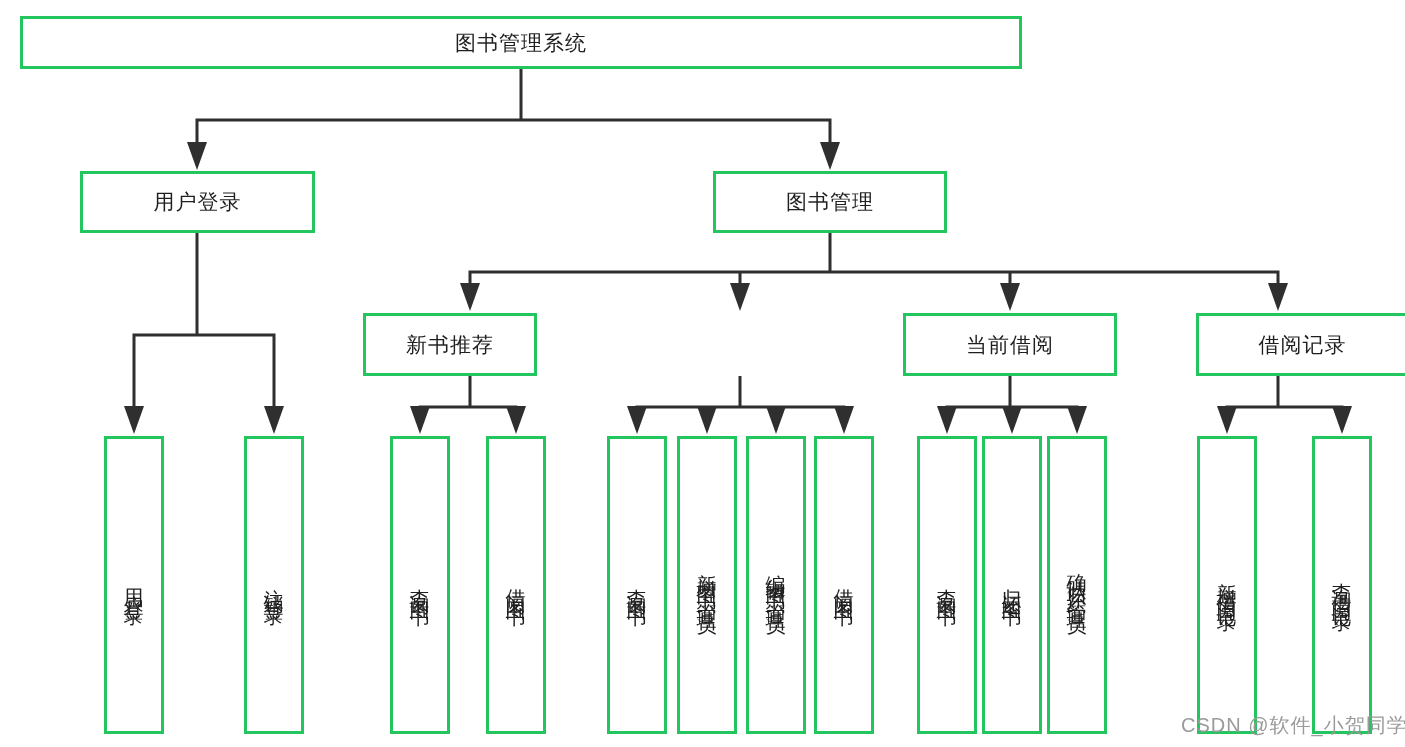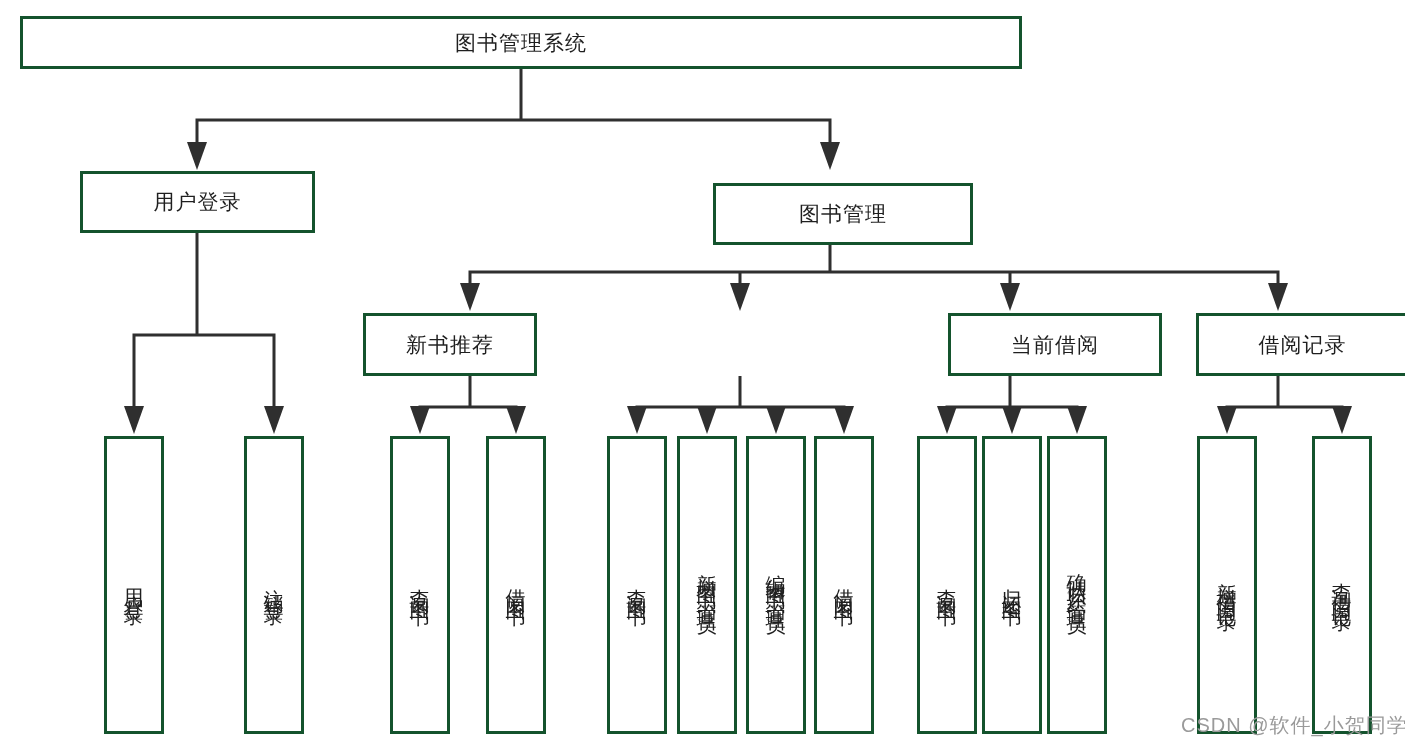--- a/index.html
+++ b/index.html
@@ -9,21 +9,21 @@
     position: relative;
     width: 1405px;
     height: 747px;
     background: #ffffff;
     overflow: hidden;
   }
   .connectors { position: absolute; left: 0; top: 0; z-index: 1; }
   .node {
     position: absolute;
     background: #ffffff;
-    border: 3px solid #14532d;
+    border: 3px solid #22c55e;
     display: flex;
     align-items: center;
     justify-content: center;
     z-index: 2;
   }
   .h-node { font-size: 21px; letter-spacing: 1px; }
   .v-node span {
     writing-mode: vertical-rl;
     text-orientation: mixed;
     font-size: 20px;
@@ -86,28 +86,28 @@
     </g>
   </svg>
 
   <div class="node h-node" style="left:20px; top:16px; width:1002px; height:53px;">
     <span>图书管理系统</span>
   </div>
 
   <div class="node h-node" style="left:80px; top:171px; width:235px; height:62px;">
     <span>用户登录</span>
   </div>
-  <div class="node h-node" style="left:713px; top:171px; width:260px; height:62px;margin-top:12px;">
+  <div class="node h-node" style="left:713px; top:171px; width:234px; height:62px;">
     <span>图书管理</span>
   </div>
 
   <div class="node h-node" style="left:363px; top:313px; width:174px; height:63px;">
     <span>新书推荐</span>
   </div>
-  <div class="node h-node" style="left:948px; top:313px; width:214px; height:63px;">
+  <div class="node h-node" style="left:903px; top:313px; width:214px; height:63px;">
     <span>当前借阅</span>
   </div>
   <div class="node h-node" style="left:1172px; top:313px; width:213px; height:63px;margin-left:24px;">
     <span>借阅记录</span>
   </div>
 
   <div class="node v-node" style="left:104px; top:436px; width:60px; height:298px;">
     <span>用户登录</span>
   </div>
   <div class="node v-node" style="left:244px; top:436px; width:60px; height:298px;">

